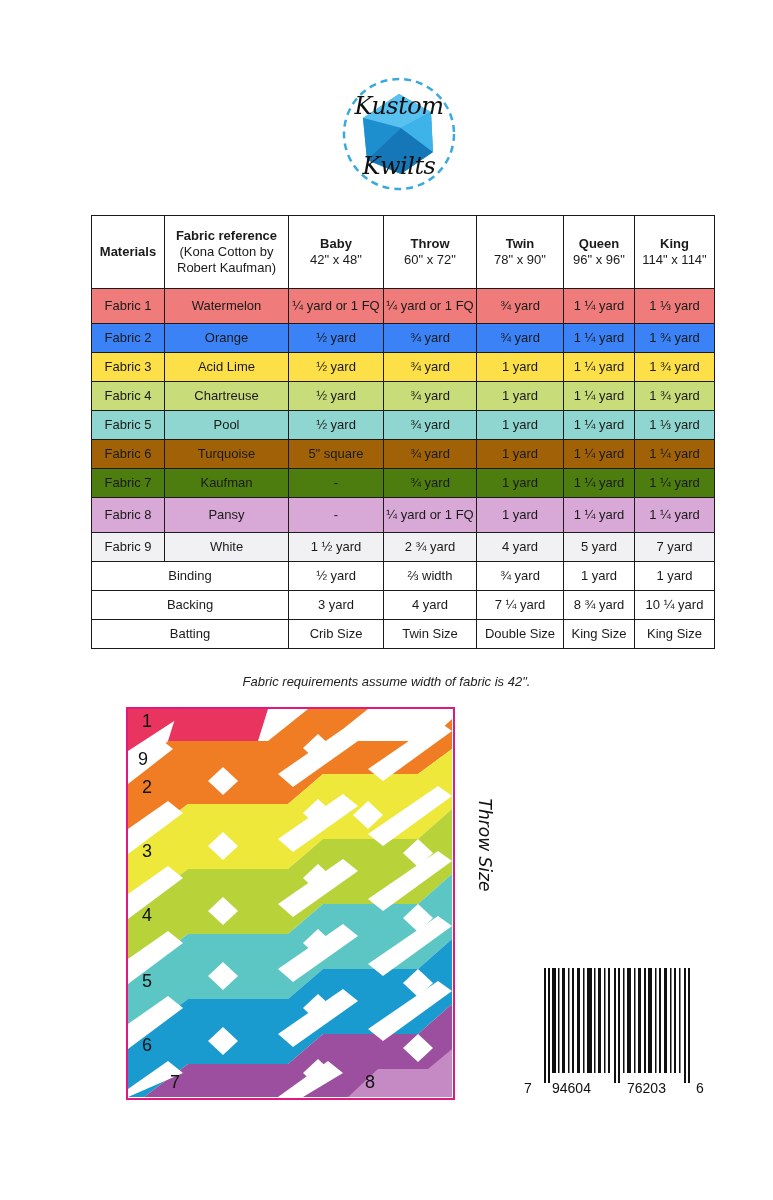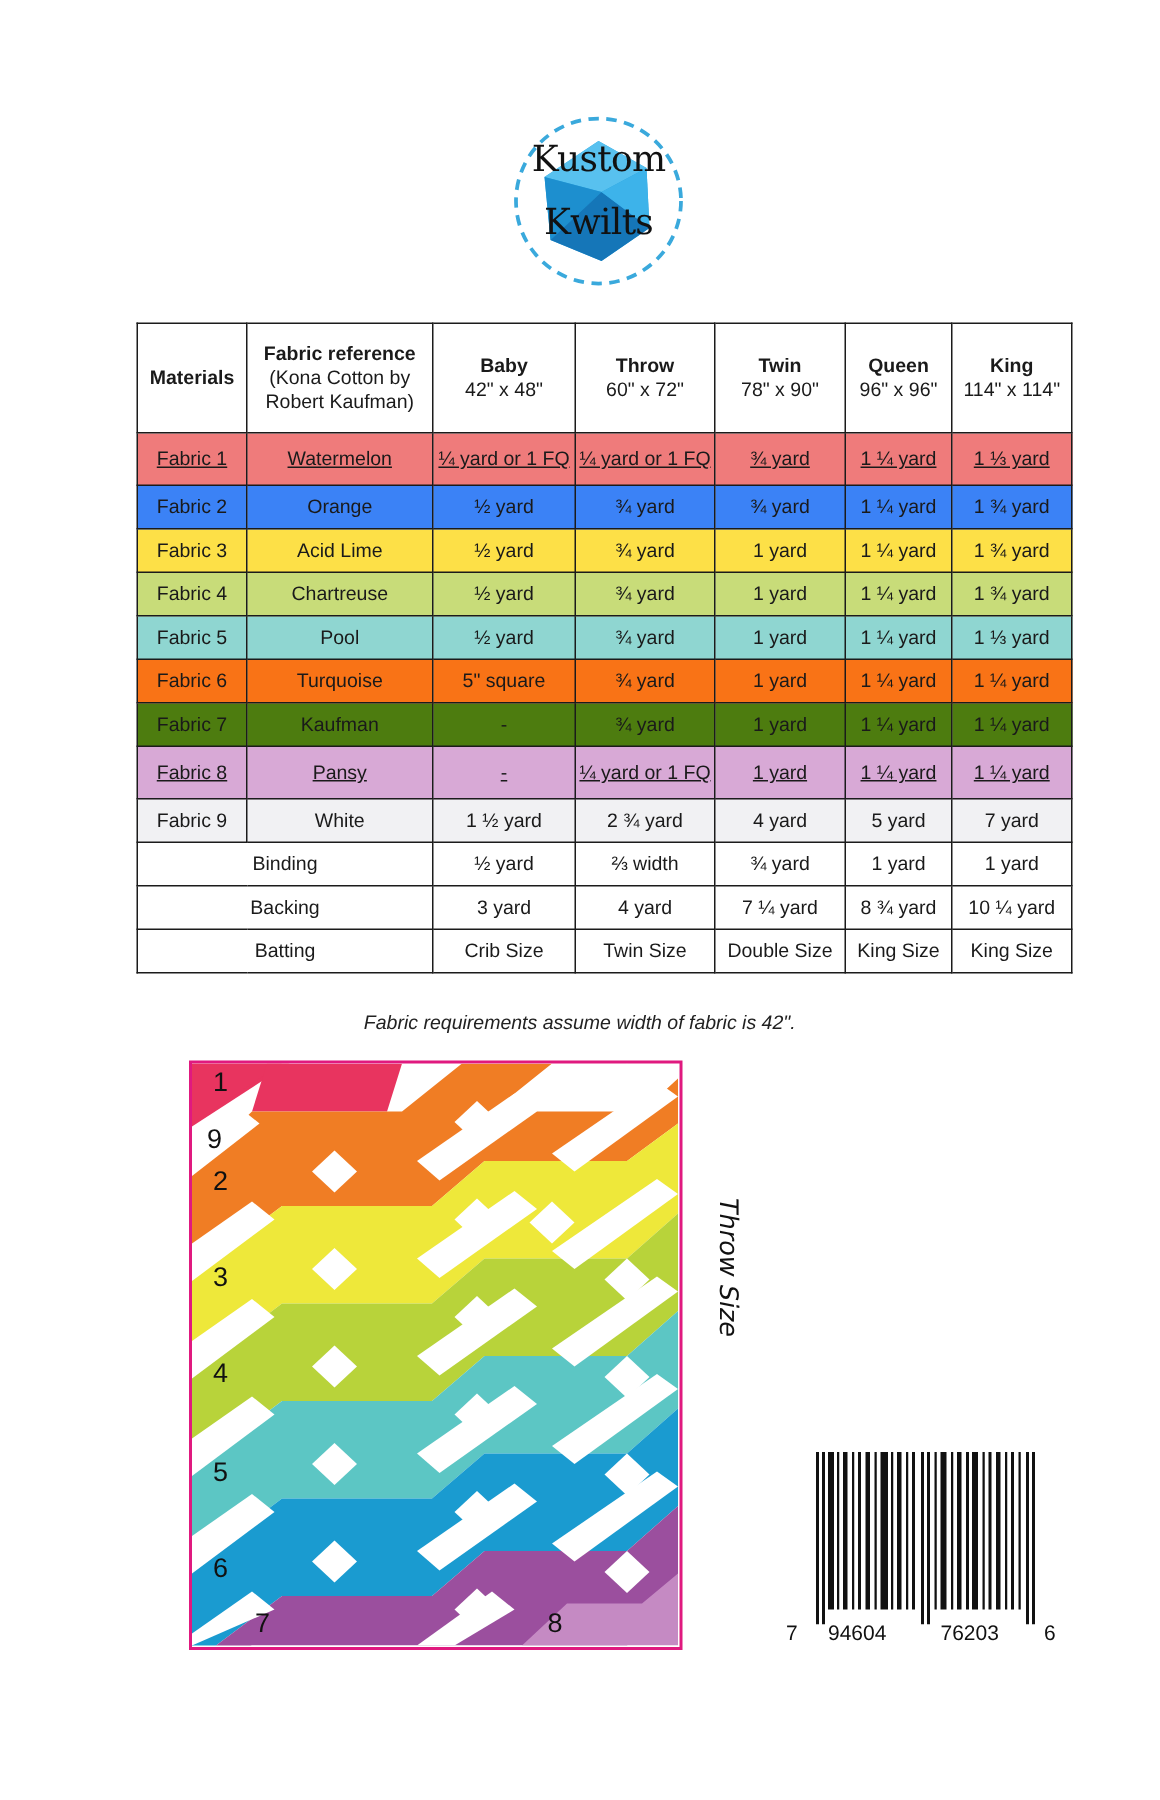--- a/index.html
+++ b/index.html
@@ -1,32 +1,32 @@
 <!DOCTYPE html>
 <html><head>
 <meta charset="utf-8">
 <style>
   html, body { margin:0; padding:0; }
   body { width:773px; height:1200px; background:#ffffff; position:relative; overflow:hidden;
          font-family:"Liberation Sans", sans-serif; color:#1a1a1a; }
   .logo { position:absolute; left:341px; top:76px; width:116px; height:116px; }
   .logo svg { width:116px; height:116px; display:block; }
   .logo-text { position:absolute; left:0; width:116px; text-align:center;
-               font-family:"DejaVu Serif", serif; font-size:24px; color:#111;
+               font-family:"DejaVu Serif", serif; font-style:italic; font-size:24px; color:#111;
                letter-spacing:-0.5px; }
   .logo-t1 { top:16px; }
-  .logo-t2 { top:58px;text-align:center; }
+  .logo-t2 { top:76px;text-align:center; }
 
   table.mat { position:absolute; left:91px; top:215px; border-collapse:collapse; font-size:13px; }
   table.mat td, table.mat th { border:1.5px solid #1b1b1b; text-align:center; padding:0 2px; line-height:16px; }
   table.mat th { background:#fff; font-weight:normal; height:72px; vertical-align:middle; }
   th .b { font-weight:bold; display:block; }
   .c0{width:68px}.c1{width:119px}.c2{width:90px}.c3{width:88px}.c4{width:82px}.c5{width:66px}.c6{width:75px}
   tr.r td { height:28px; }
-  tr.r2 td { height:34px;text-decoration:underline; }
+  tr.r2 td { height:34px; }
   .note { position:absolute; left:0; width:773px; top:674px; text-align:center; font-style:italic;
           font-size:13px; color:#222; }
 
   .quilt { position:absolute; left:126px; top:707px; width:329px; height:393px; box-sizing:border-box;
            border:2.5px solid #e0197f; overflow:hidden; background:#fff; }
   .quilt svg { display:block; }
   .qnum { position:absolute; font-size:18px; color:#111; }
   .throw { position:absolute; left:470px; top:795px; width:30px; height:110px; }
   .throw span { position:absolute; left:-40px; top:40px; width:110px; text-align:center;
                 transform:rotate(90deg); font-family:"DejaVu Sans", sans-serif; font-size:17px;
@@ -104,21 +104,21 @@
   </tr>
   <tr class="r" style="background:#8fd6d1">
     <td>Fabric 5</td>
     <td>Pool</td>
     <td>½ yard</td>
     <td>¾ yard</td>
     <td>1 yard</td>
     <td>1 ¼ yard</td>
     <td>1 ⅓ yard</td>
   </tr>
-  <tr class="r" style="background:#f97316">
+  <tr class="r" style="background:#a16207">
     <td>Fabric 6</td>
     <td>Turquoise</td>
     <td>5" square</td>
     <td>¾ yard</td>
     <td>1 yard</td>
     <td>1 ¼ yard</td>
     <td>1 ¼ yard</td>
   </tr>
   <tr class="r" style="background:#4d7c0f">
     <td>Fabric 7</td>

